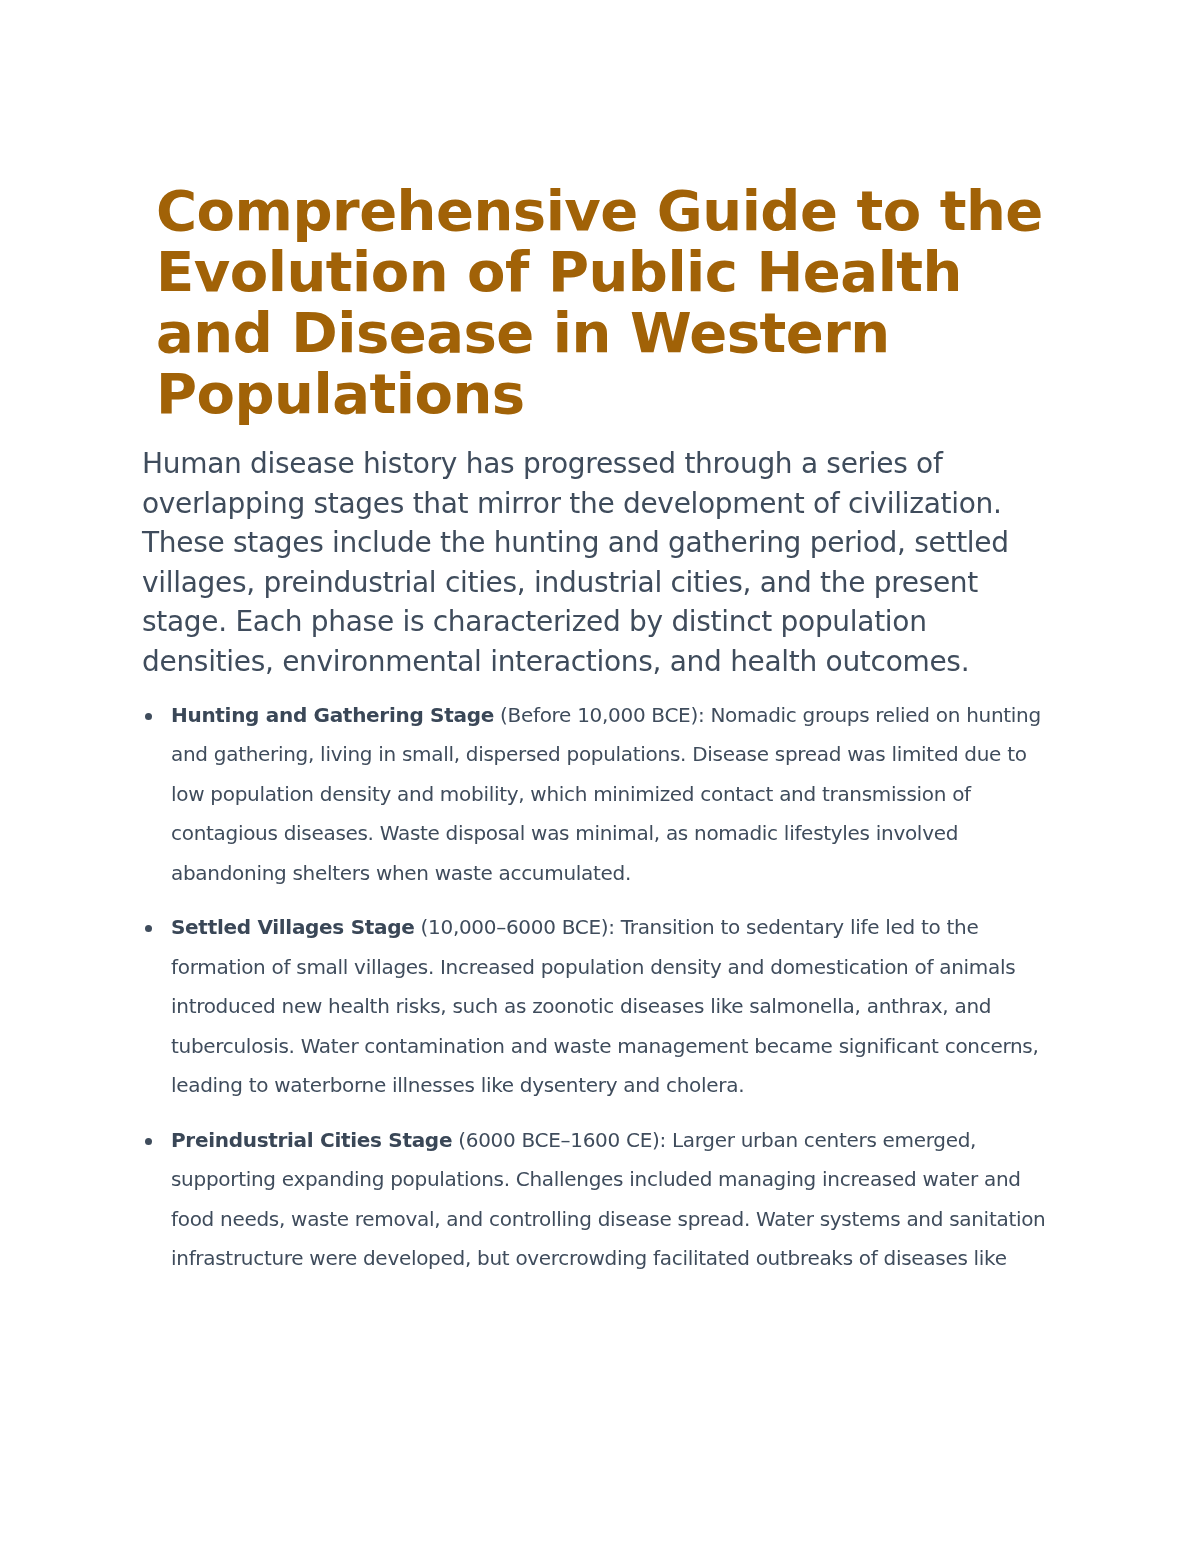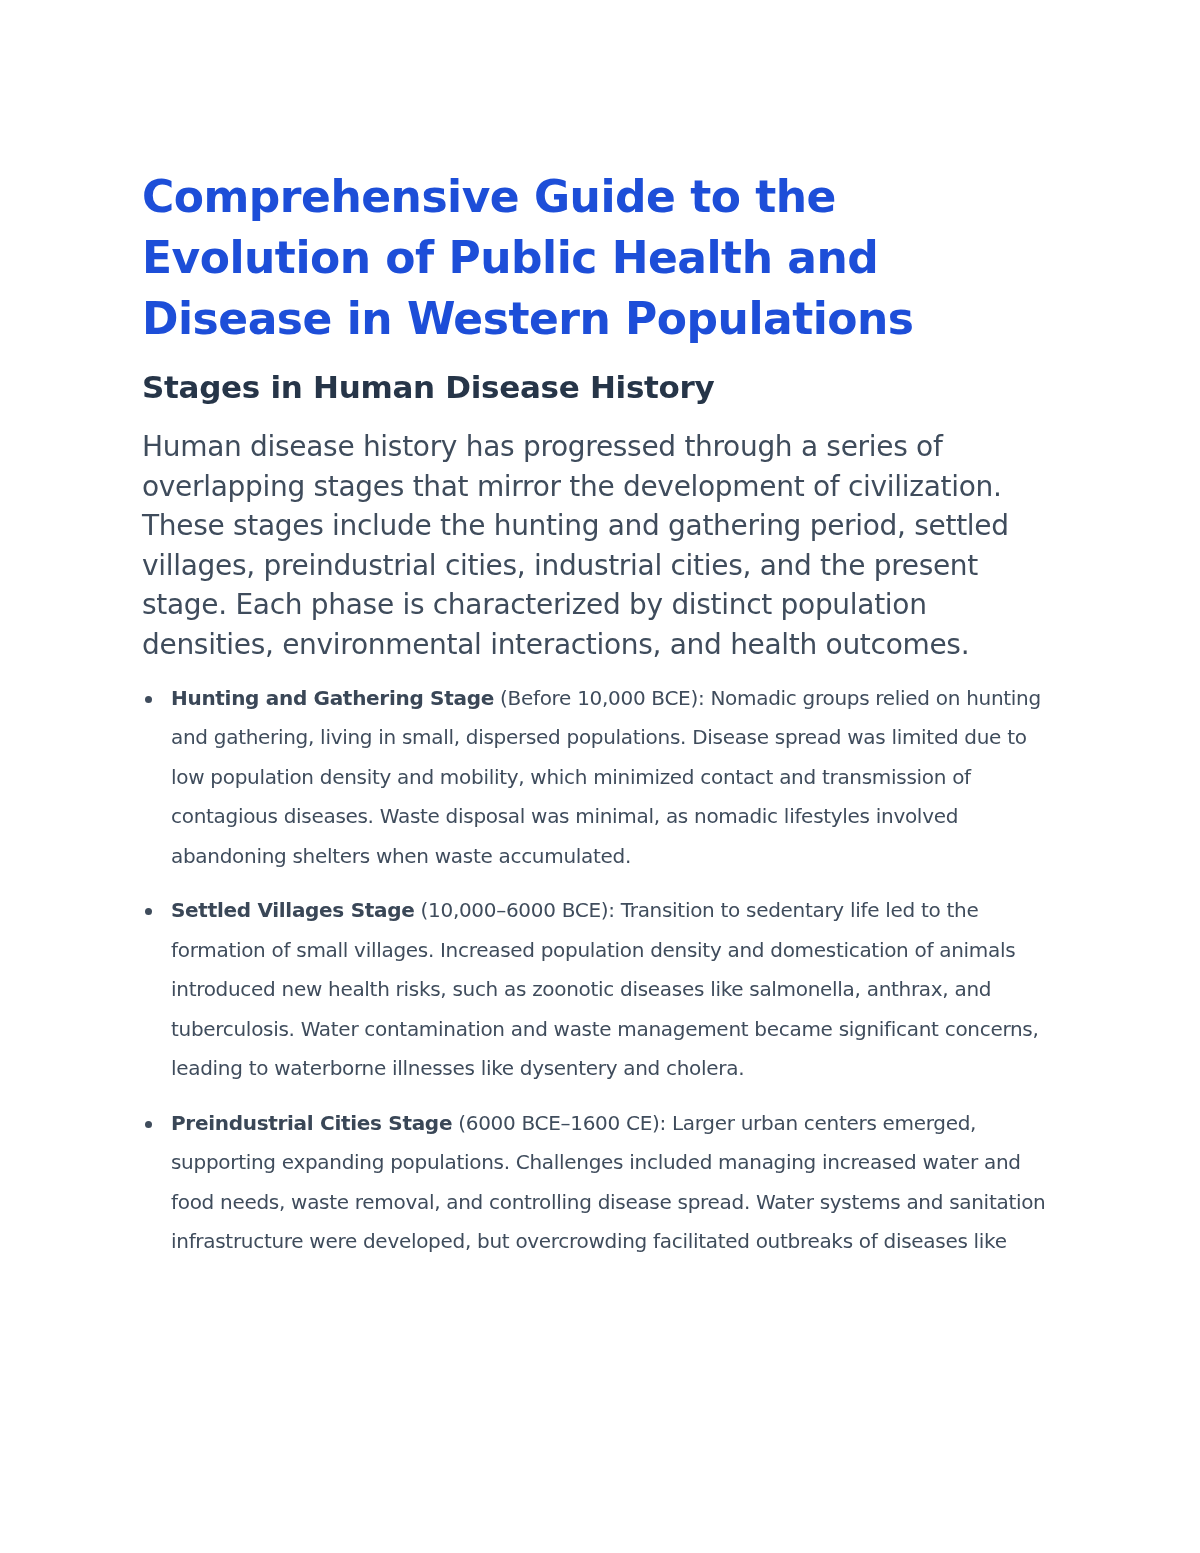--- a/index.html
+++ b/index.html
@@ -1,31 +1,30 @@
 <!DOCTYPE html>
 <html><head>
 <meta charset="utf-8">
 <style>
   html, body { margin: 0; padding: 0; background: #ffffff; }
   body { width: 1200px; height: 1553px; overflow: hidden; position: relative; }
   .page { position: absolute; left: 142px; top: 166px; width: 920px; color: #2b3a4c; font-family: "DejaVu Sans", sans-serif; }
-  h1 { margin: 0; font-size: 44px; line-height: 61px; font-weight: bold; color: #1d4ed8; letter-spacing: -0.5px; }
+  h1 { margin: 14px; font-size: 56px; line-height: 61px; font-weight: bold; color: #a16207; letter-spacing: -0.5px; }
   h2 { margin: 18px 0 0 0; font-size: 31px; line-height: 40px; font-weight: bold; color: #263548; letter-spacing: -0.3px; }
   p.intro { margin: 20px 0 0 0; font-size: 28px; line-height: 39.6px; color: #3f4c5c; letter-spacing: -0.3px; }
   ul { margin: 14px 0 0 0; padding: 0; list-style: none; }
   li { position: relative; padding-left: 29px; font-size: 20px; line-height: 39.5px; color: #3f4c5c; letter-spacing: -0.3px; margin-bottom: 15px; }
   li .bullet { position: absolute; left: 3px; top: 17px; width: 7px; height: 7px; border-radius: 50%; background: #3f4c5c; }
   li .term { font-weight: bold; color: #3a4757; }
 </style>
 </head>
 <body>
 
 <div class="page">
   <h1>Comprehensive Guide to the Evolution of Public Health and Disease in Western Populations</h1>
-  <h2>Stages in Human Disease History</h2>
   <p class="intro">Human disease history has progressed through a series of overlapping stages that mirror the development of civilization. These stages include the hunting and gathering period, settled villages, preindustrial cities, industrial cities, and the present stage. Each phase is characterized by distinct population densities, environmental interactions, and health outcomes.</p>
   <ul>
     <li>
       <span class="bullet"></span><span class="term">Hunting and Gathering Stage</span><span> (Before 10,000 BCE): Nomadic groups relied on hunting and gathering, living in small, dispersed populations. Disease spread was limited due to low population density and mobility, which minimized contact and transmission of contagious diseases. Waste disposal was minimal, as nomadic lifestyles involved abandoning shelters when waste accumulated.</span>
     </li>
     <li>
       <span class="bullet"></span><span class="term">Settled Villages Stage</span><span> (10,000–6000 BCE): Transition to sedentary life led to the formation of small villages. Increased population density and domestication of animals introduced new health risks, such as zoonotic diseases like salmonella, anthrax, and tuberculosis. Water contamination and waste management became significant concerns, leading to waterborne illnesses like dysentery and cholera.</span>
     </li>
     <li>
       <span class="bullet"></span><span class="term">Preindustrial Cities Stage</span><span> (6000 BCE–1600 CE): Larger urban centers emerged, supporting expanding populations. Challenges included managing increased water and food needs, waste removal, and controlling disease spread. Water systems and sanitation infrastructure were developed, but overcrowding facilitated outbreaks of diseases like</span>

